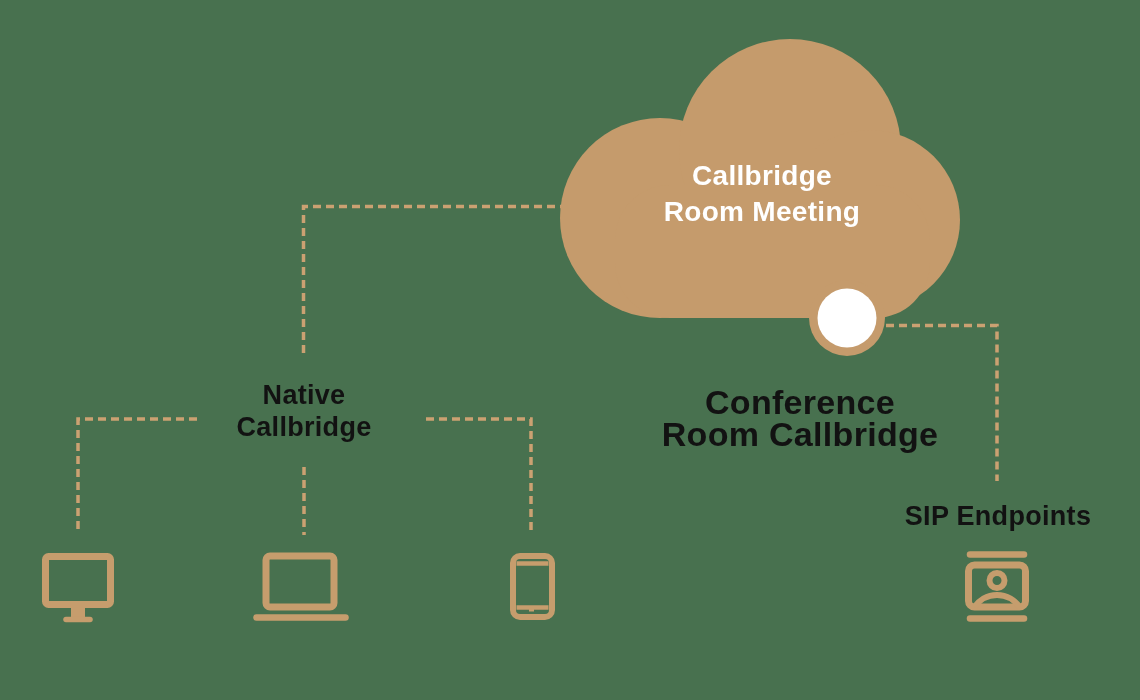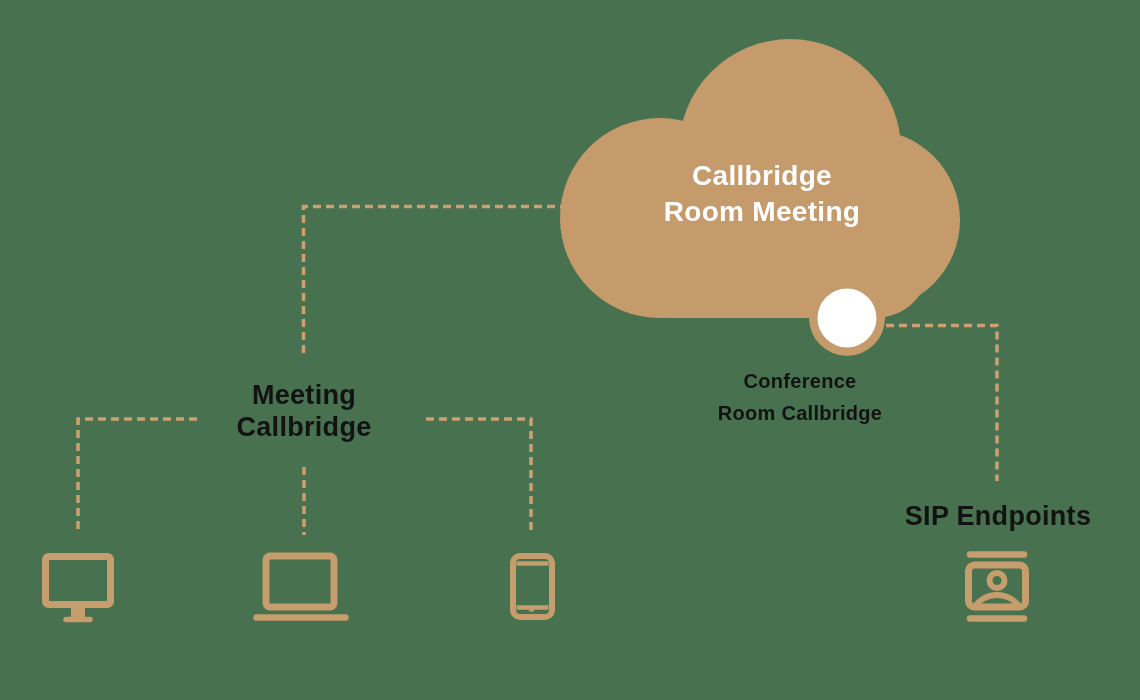--- a/index.html
+++ b/index.html
@@ -34,22 +34,22 @@
   }
   .cloud-label {
     left: 587px;
     top: 158px;
     font-size: 28px;
     line-height: 36px;
     color: #FFFFFF;
   }
   .conference-label {
     left: 625px;
-    top: 365px;
-    font-size: 20px;
+    top: 386px;
+    font-size: 34px;
     line-height: 32px;
   }
   .native-label {
     left: 129px;
     top: 379px;
     font-size: 27px;
     line-height: 32px;
   }
   .sip-label {
     left: 823px;
@@ -114,20 +114,20 @@
     <div>Callbridge</div>
     <div>Room Meeting</div>
   </div>
 
   <div class="label conference-label">
     <div>Conference</div>
     <div>Room Callbridge</div>
   </div>
 
   <div class="label native-label">
-    <div>Meeting</div>
+    <div>Native</div>
     <div>Callbridge</div>
   </div>
 
   <div class="label sip-label">
     <div>SIP Endpoints</div>
   </div>
 </div>
 
 </body></html>

